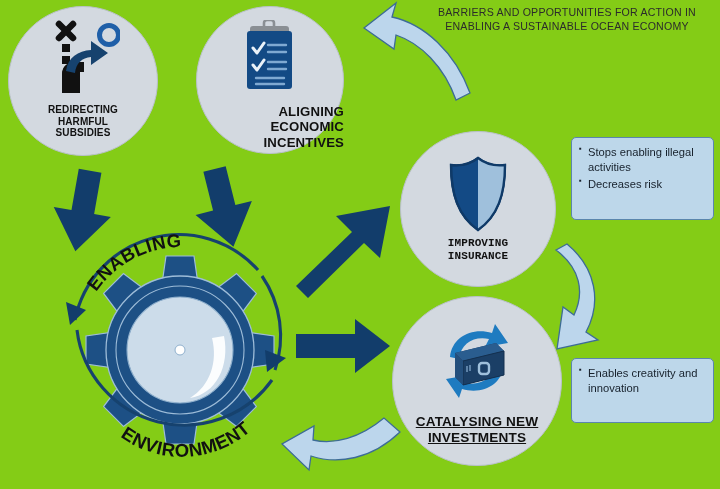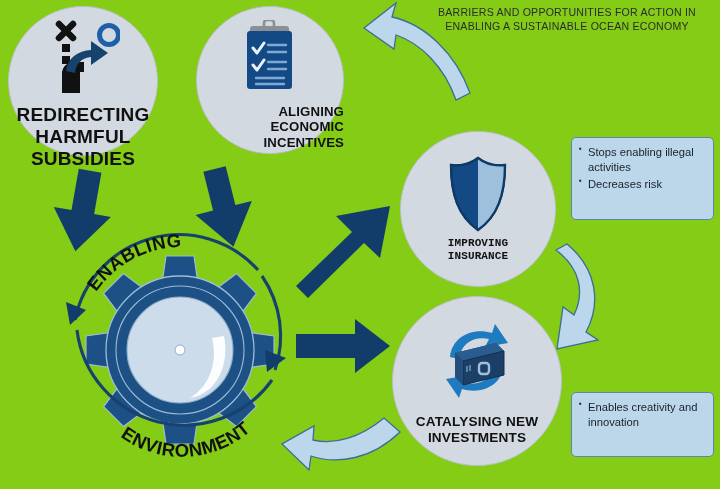--- a/index.html
+++ b/index.html
@@ -44,27 +44,27 @@
     letter-spacing: .01em;
     white-space: pre-line;
   }
 
   #node-subsidies  { left: 8px;   top: 6px;   width: 150px; height: 150px; }
   #node-incentives { left: 196px; top: 6px;   width: 148px; height: 148px; }
   #node-insurance  { left: 400px; top: 131px; width: 156px; height: 156px; }
   #node-investments{ left: 392px; top: 296px; width: 170px; height: 170px; }
 
   #node-subsidies  .glyph   { top: 12px; height: 78px; }
-  #node-subsidies  .caption { top: 98px;  font-size: 19px; }
+  #node-subsidies  .caption { top: 98px;  font-size: 10px; }
   #node-incentives .glyph   { top: 14px; height: 76px; }
   #node-incentives .caption { top: 98px;  font-size: 13.2px; text-align: right; }
   #node-insurance  .glyph   { top: 24px; height: 78px; }
   #node-insurance  .caption { top: 106px; font-size: 11px; font-family: Liberation Mono, monospace; }
   #node-investments.node .glyph   { top: 24px; height: 86px; }
-  #node-investments.node .caption { top: 118px; font-size: 13.6px; }
+  #node-investments.node .caption { top: 118px; font-size: 13.6px; text-decoration: underline; }
 
   
   .infobox {
     position: absolute;
     background: #bdd7ea;
     border: 1.1px solid #5b86ad;
     border-radius: 5px;
     padding: 7px 8px 24px 7px;
     color: #16202b;
     font-size: 11.2px;
@@ -73,21 +73,21 @@
   .infobox ul { list-style: none; }
   .infobox li { position: relative; padding-left: 9px; margin-bottom: 2px; }
   .infobox li::before {
     content: "\25AA";
     position: absolute; left: 0; top: -1px;
     font-size: 8px; color: #16202b;
   }
   .infobox li.nobullet { padding-left: 9px; }
   .infobox li.nobullet::before { content: ""; }
   #box-insurance   { left: 571px; top: 137px; width: 143px; }
-  #box-investments { left: 571px; top: 392px; width: 143px; }
+  #box-investments { left: 571px; top: 358px; width: 143px; }
 
   
   #layer { position: absolute; inset: 0; width: 720px; height: 489px; }
   .lightarrow { fill: #bcd6ec; stroke: #3d6c96; stroke-width: 1.3; }
   .navyarrow  { fill: #123d6b; }
   .ring       { fill: none; stroke: #16426e; stroke-width: 3.1; }
 
   .gearlabel {
     font-family: "Liberation Sans", sans-serif;
     font-weight: bold;

